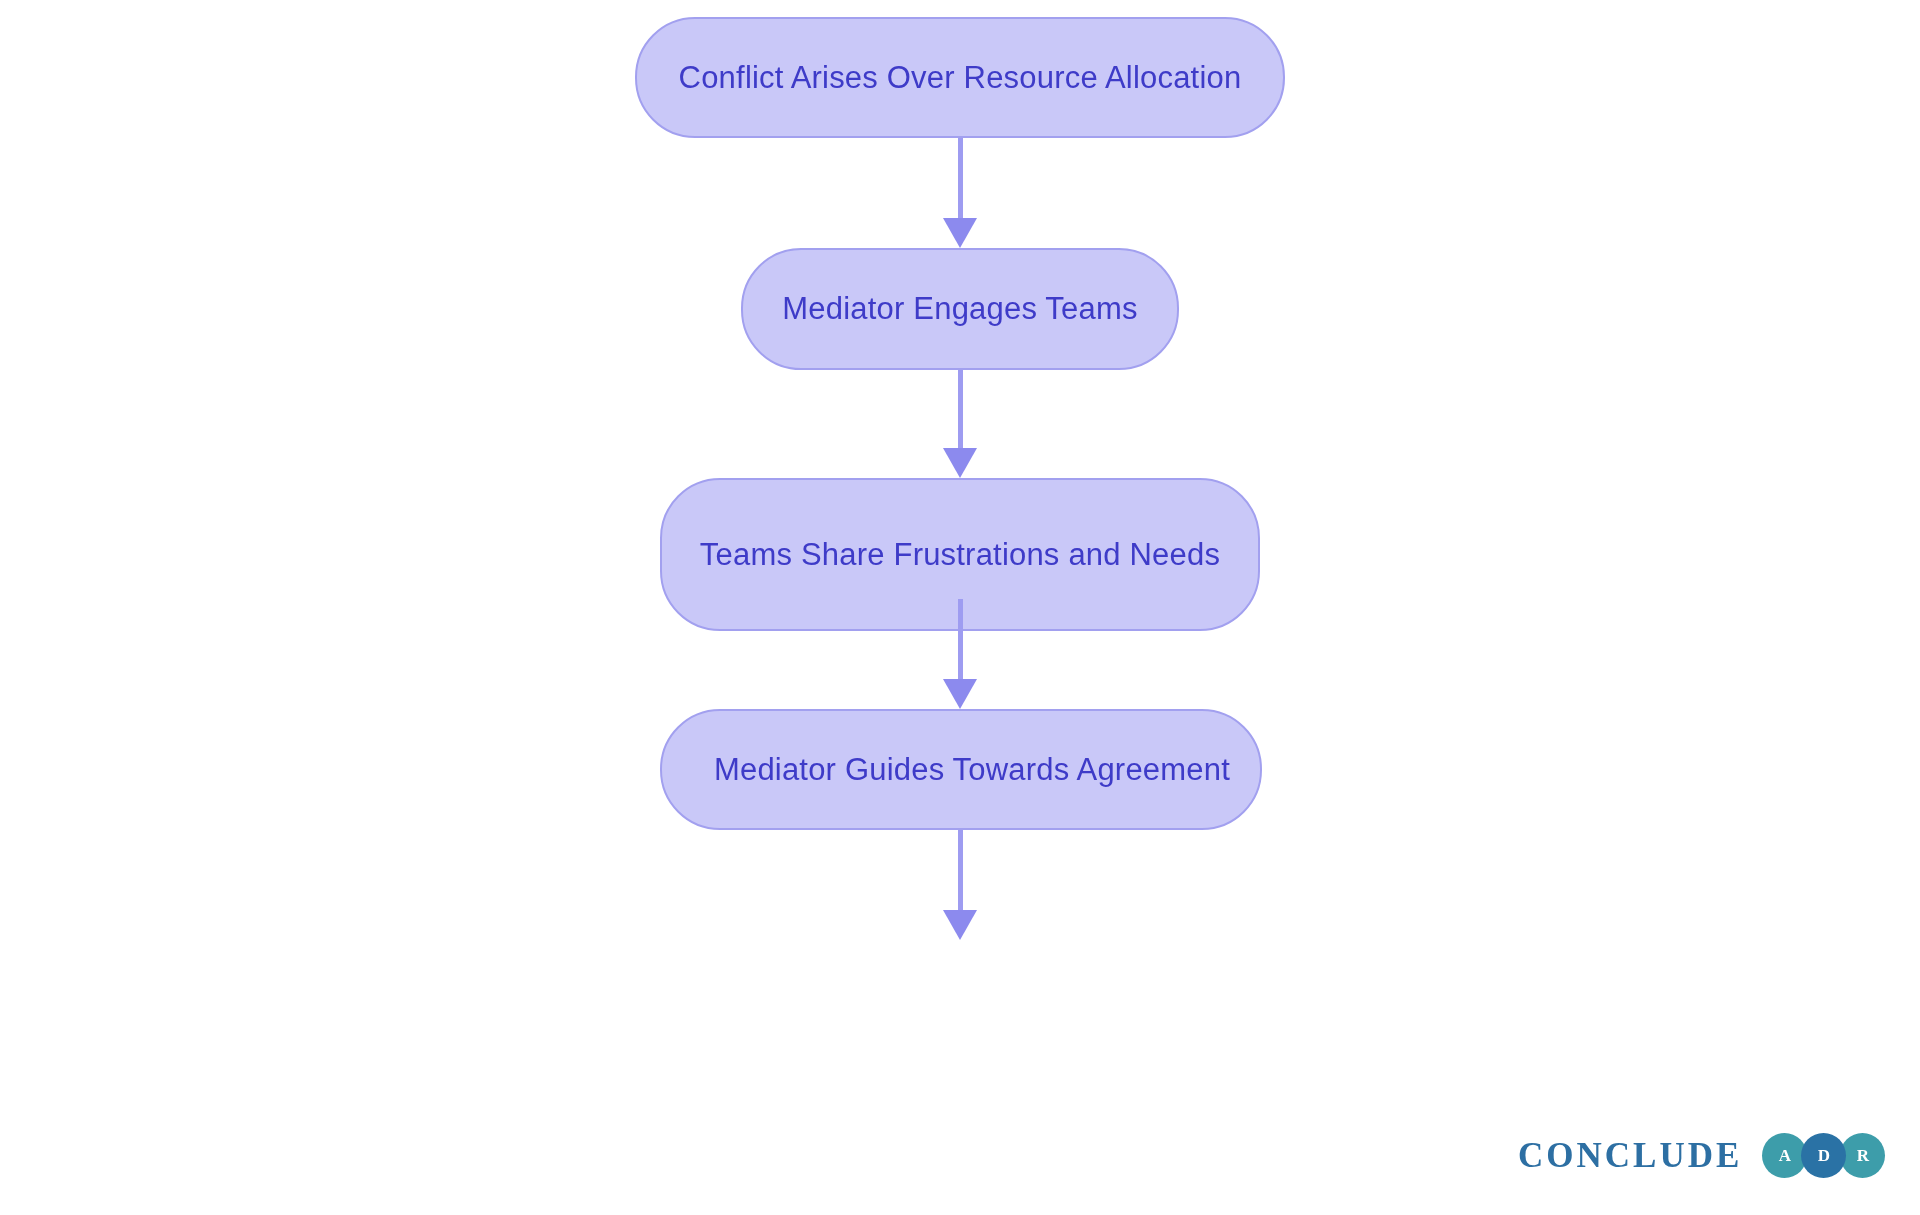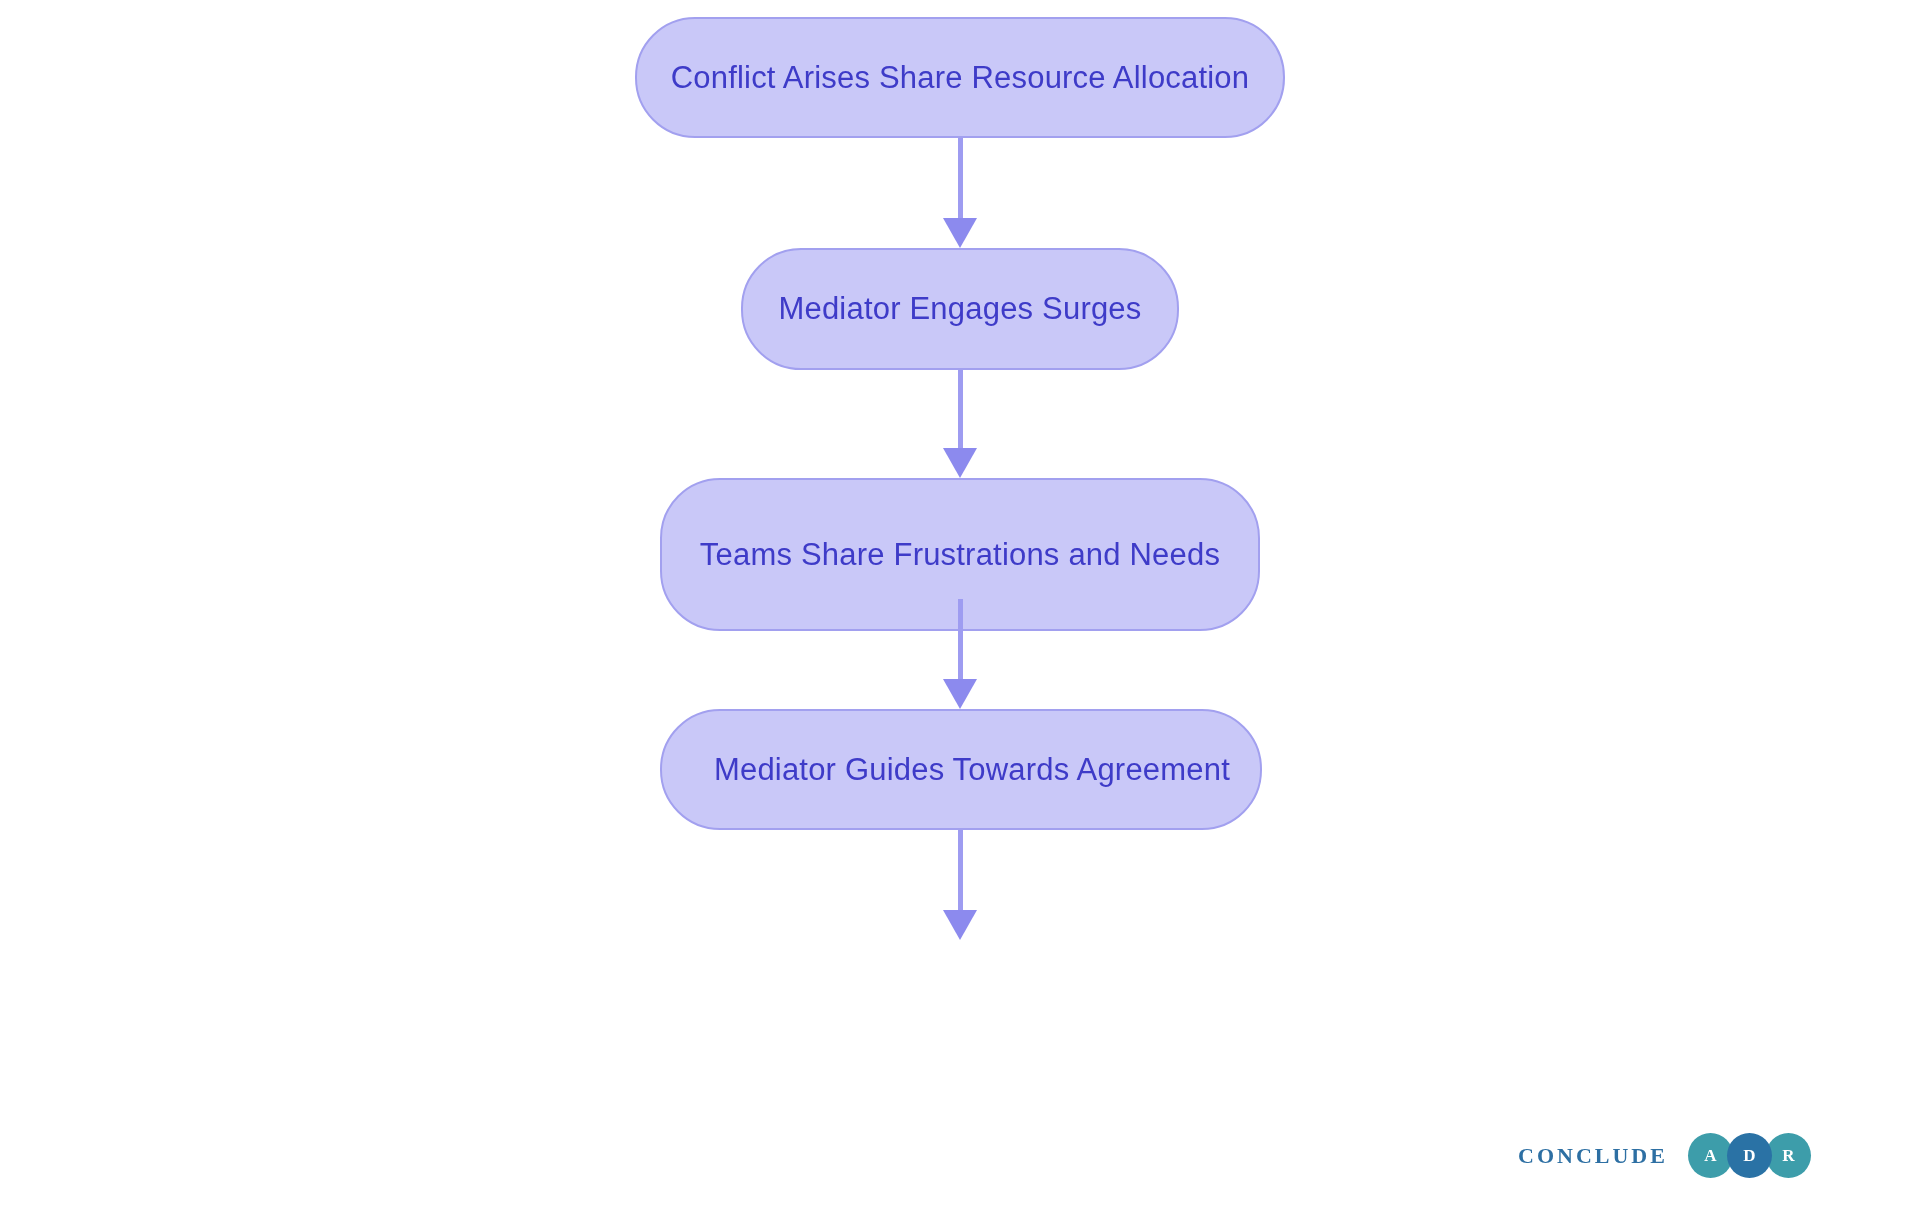--- a/index.html
+++ b/index.html
@@ -57,21 +57,21 @@
     border-top:30px solid var(--arrow-head);
   }
   .logo{
     position:absolute;
     left:1518px;top:1133px;
     display:flex;align-items:center;
   }
   .wordmark{
     font-family:"Liberation Serif","DejaVu Serif",serif;
     font-weight:700;
-    font-size:22px;
+    font-size:35px;
     letter-spacing:3px;
     color:var(--logo-blue);
   }
   .badges{
     display:flex;align-items:center;
     margin-left:20px;
   }
   .badge{
     width:45px;height:45px;
     border-radius:50%;
@@ -84,25 +84,25 @@
   .badge-teal{background:var(--badge-teal);z-index:1;}
   .badge-blue{background:var(--badge-blue);z-index:2;}
   .badge + .badge{margin-left:-6px;}
 </style>
 </head>
 <body>
 
 <div class="canvas">
 
   <div class="node" style="left:635px;top:17px;width:650px;height:121px;">
-    <span>Conflict Arises Share Resource Allocation</span>
+    <span>Conflict Arises Over Resource Allocation</span>
   </div>
 
   <div class="node" style="left:741px;top:248px;width:438px;height:122px;">
-    <span>Mediator Engages Surges</span>
+    <span>Mediator Engages Teams</span>
   </div>
 
   <div class="node" style="left:660px;top:478px;width:600px;height:153px;">
     <span>Teams Share Frustrations and Needs</span>
   </div>
 
   <div class="node" style="left:660px;top:709px;width:602px;height:121px;justify-content:flex-end;">
     <span>Mediator Guides Towards Agreement</span>
   </div>
 

